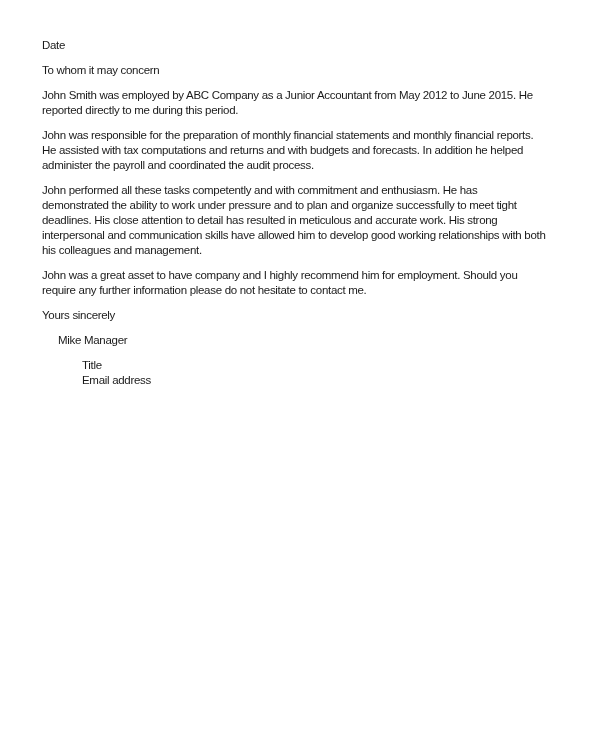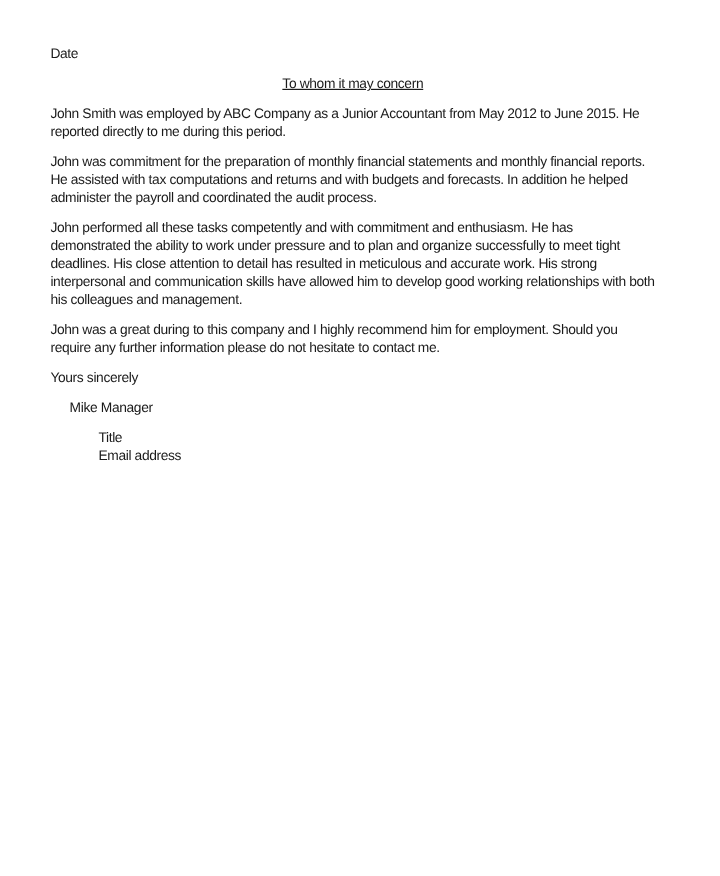--- a/index.html
+++ b/index.html
@@ -21,23 +21,21 @@
     letter-spacing: -0.3px;
     overflow: hidden;
   }
   .page p {
     margin: 0 12px 10px 0;
   }
   .date-line {
     margin-bottom: 11px;
   }
   .salutation {
-    text-decoration: underline;
     margin-bottom: 11px;
-    text-align: center;
   }
   .closing {
     margin-bottom: 12px;
   }
   .signature-name {
     margin-bottom: 14px;
     padding-left: 16px;
   }
   .sig-block div {
     line-height: 15px;
@@ -48,25 +46,25 @@
 <body>
 
 <div class="page">
 
   <p class="date-line">Date</p>
 
   <p class="salutation">To whom it may concern</p>
 
   <p>John Smith was employed by ABC Company as a Junior Accountant from May 2012 to June 2015. He reported directly to me during this period.</p>
 
-  <p>John was commitment for the preparation of monthly financial statements and monthly financial reports. He assisted with tax computations and returns and with budgets and forecasts. In addition he helped administer the payroll and coordinated the audit process.</p>
+  <p>John was responsible for the preparation of monthly financial statements and monthly financial reports. He assisted with tax computations and returns and with budgets and forecasts. In addition he helped administer the payroll and coordinated the audit process.</p>
 
   <p>John performed all these tasks competently and with commitment and enthusiasm. He has demonstrated the ability to work under pressure and to plan and organize successfully to meet tight deadlines. His close attention to detail has resulted in meticulous and accurate work. His strong interpersonal and communication skills have allowed him to develop good working relationships with both his colleagues and management.</p>
 
-  <p>John was a great during to this company and I highly recommend him for employment. Should you require any further information please do not hesitate to contact me.</p>
+  <p>John was a great asset to have company and I highly recommend him for employment. Should you require any further information please do not hesitate to contact me.</p>
 
   <p class="closing">Yours sincerely</p>
 
   <p class="signature-name">Mike Manager</p>
 
   <div class="sig-block">
     <div>Title</div>
     <div>Email address</div>
   </div>
 

